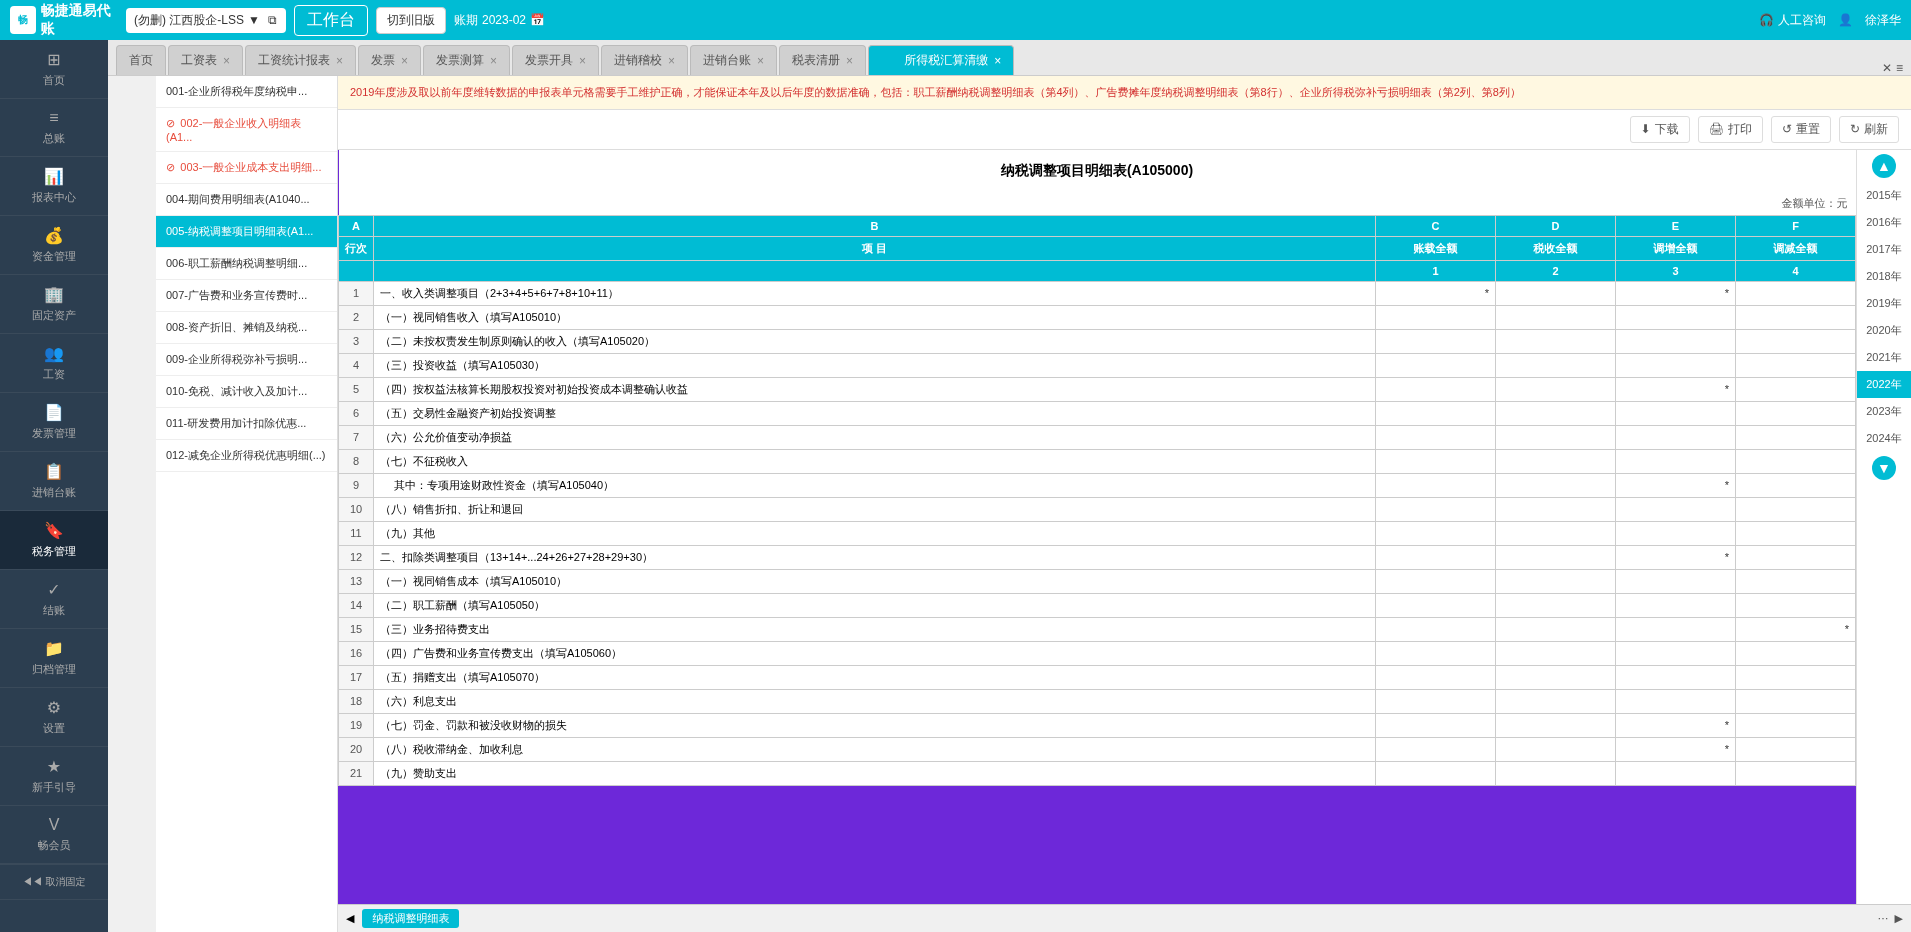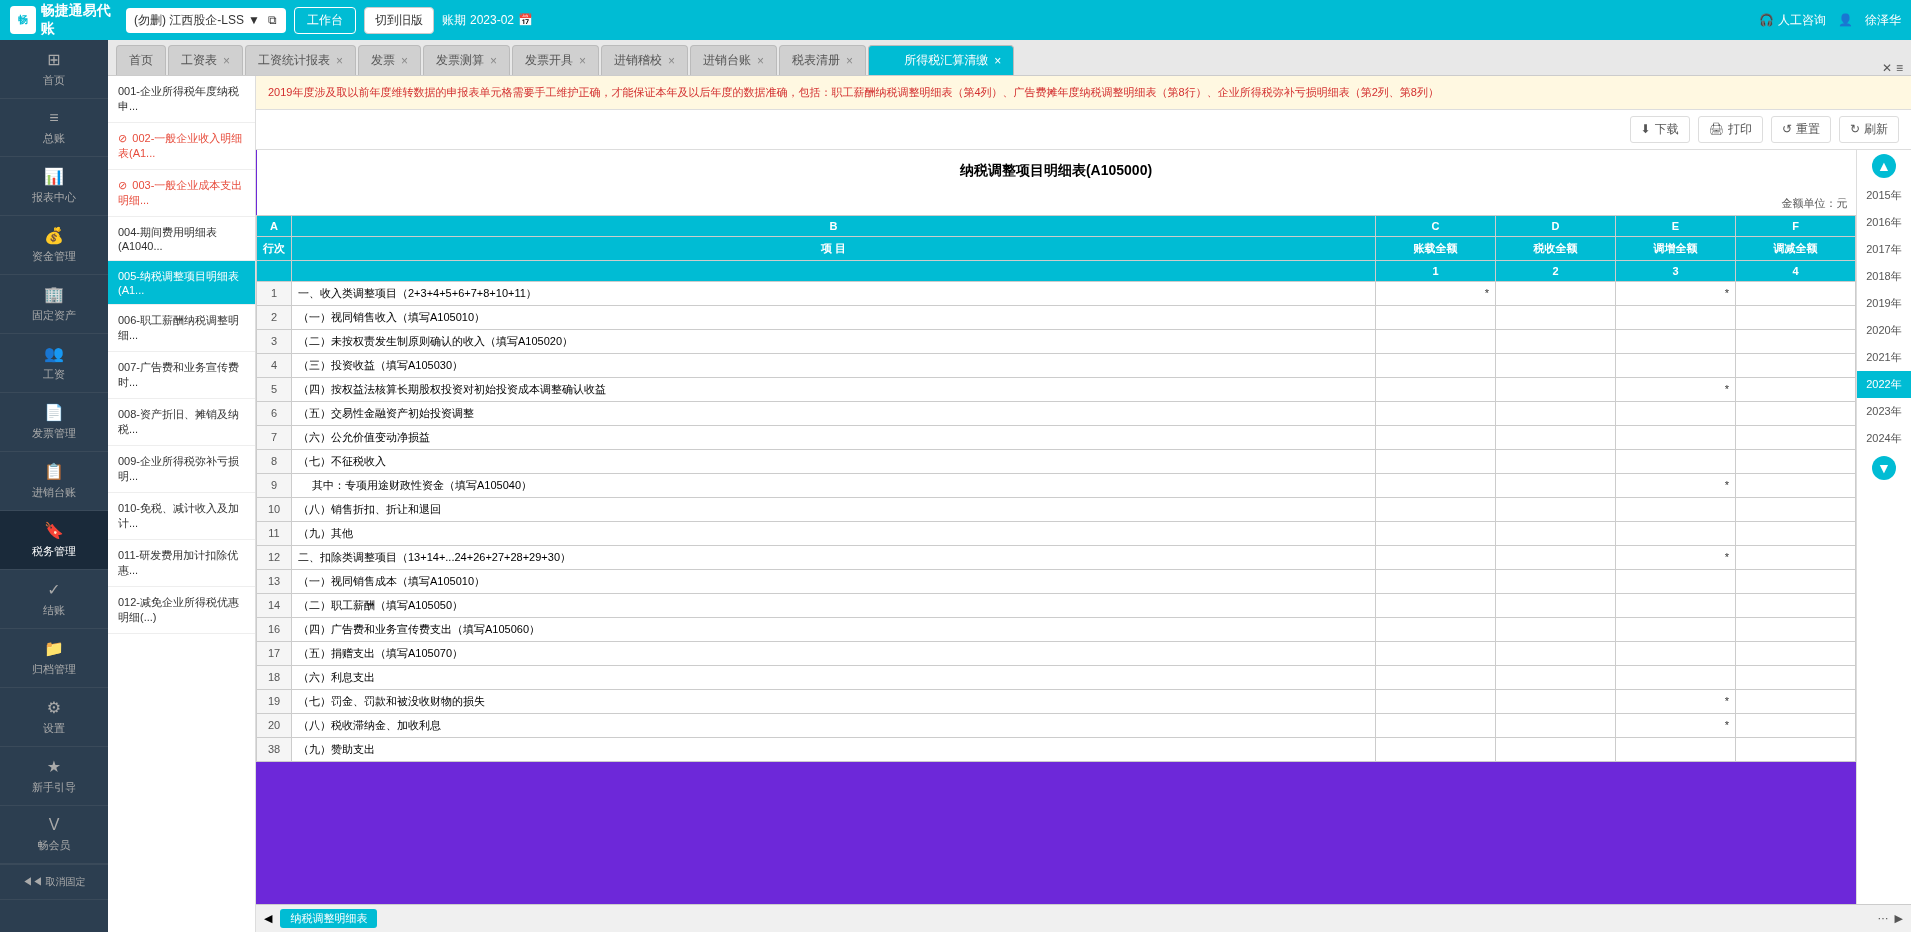--- a/index.html
+++ b/index.html
@@ -4,21 +4,21 @@
   <style>
     * { box-sizing: border-box; margin: 0; padding: 0; }
     body { font-family: 'Microsoft YaHei', Arial, sans-serif; font-size: 12px; background: #f0f0f0; display: flex; flex-direction: column; height: 932px; overflow: hidden; }
 
     
     .top-bar { height: 40px; background: #00bcd4; display: flex; align-items: center; padding: 0 10px; gap: 8px; flex-shrink: 0; }
     .logo-area { display: flex; align-items: center; gap: 5px; color: white; font-size: 14px; font-weight: bold; width: 108px; }
     .logo-icon { width: 28px; height: 28px; background: white; border-radius: 4px; display: flex; align-items: center; justify-content: center; }
     .logo-icon span { color: #00bcd4; font-size: 10px; font-weight: bold; }
     .company-selector { background: white; border-radius: 4px; padding: 4px 8px; font-size: 12px; color: #333; display: flex; align-items: center; gap: 4px; cursor: pointer; min-width: 160px; }
-    .workbench-btn { background: #00bcd4; border: 1px solid white; color: white; padding: 4px 12px; border-radius: 4px; cursor: pointer; font-size: 12px; }
+    .workbench-btn { background: #00bcd4; border: 1px solid white; color: white; padding: 4px 12px; border-radius: 4px; cursor: pointer; font-size: 16px; }
     .old-version-btn { background: white; border: 1px solid #ccc; color: #333; padding: 4px 10px; border-radius: 4px; cursor: pointer; font-size: 12px; }
     .period-label { color: white; font-size: 12px; display: flex; align-items: center; gap: 4px; }
     .top-right { margin-left: auto; display: flex; align-items: center; gap: 12px; color: white; font-size: 12px; }
     .top-right span { cursor: pointer; display: flex; align-items: center; gap: 4px; }
 
     
     .main-layout { display: flex; flex: 1; overflow: hidden; }
 
     
     .sidebar { width: 108px; background: #2c3e50; display: flex; flex-direction: column; flex-shrink: 0; overflow-y: auto; }
@@ -35,21 +35,21 @@
     .tab { padding: 6px 12px; background: #d0d0d0; border-radius: 4px 4px 0 0; cursor: pointer; font-size: 12px; color: #555; display: flex; align-items: center; gap: 6px; border: 1px solid #bbb; border-bottom: none; }
     .tab.active { background: #00bcd4; color: white; padding-left: 35px; }
     .tab .close { cursor: pointer; color: #888; }
     .tab.active .close { color: white; }
     .tab-end { margin-left: auto; display: flex; gap: 4px; }
 
     
     .sub-content { flex: 1; display: flex; overflow: hidden; }
 
     
-    .form-list-panel { width: 148px; background: white; border-right: 1px solid #ddd; overflow-y: auto; flex-shrink: 0; }
+    .form-list-panel { width: 182px; background: white; border-right: 1px solid #ddd; overflow-y: auto; flex-shrink: 0; margin-left: 48px; }
     .form-list-item { padding: 8px 10px; font-size: 11px; color: #333; cursor: pointer; border-bottom: 1px solid #eee; }
     .form-list-item.active { background: #00bcd4; color: white; }
     .form-list-item.error { color: #e74c3c; }
     .form-list-item .dot { color: #e74c3c; margin-right: 2px; }
 
     
     .main-panel { flex: 1; display: flex; flex-direction: column; overflow: hidden; background: #6d28d9; }
 
     
     .warning-bar { background: #fff8e1; padding: 8px 12px; font-size: 11px; color: #d32f2f; line-height: 1.5; border-bottom: 1px solid #ddd; flex-shrink: 0; }
@@ -457,20 +457,28 @@
                 </tr>
                 <tr>
                   <td class="row-num">14</td>
                   <td class="item-name">（二）职工薪酬（填写A105050）</td>
                   <td class="amount-cell"></td>
                   <td class="amount-cell"></td>
                   <td class="amount-cell"></td>
                   <td class="amount-cell"></td>
                 </tr>
                 <tr>
+                  <td class="row-num">15</td>
+                  <td class="item-name">（三）业务招待费支出</td>
+                  <td class="amount-cell"></td>
+                  <td class="amount-cell"></td>
+                  <td class="amount-cell"></td>
+                  <td class="amount-cell">*</td>
+                </tr>
+                <tr>
                   <td class="row-num">16</td>
                   <td class="item-name">（四）广告费和业务宣传费支出（填写A105060）</td>
                   <td class="amount-cell"></td>
                   <td class="amount-cell"></td>
                   <td class="amount-cell"></td>
                   <td class="amount-cell"></td>
                 </tr>
                 <tr>
                   <td class="row-num">17</td>
                   <td class="item-name">（五）捐赠支出（填写A105070）</td>
@@ -497,21 +505,21 @@
                 </tr>
                 <tr>
                   <td class="row-num">20</td>
                   <td class="item-name">（八）税收滞纳金、加收利息</td>
                   <td class="amount-cell"></td>
                   <td class="amount-cell"></td>
                   <td class="amount-cell">*</td>
                   <td class="amount-cell"></td>
                 </tr>
                 <tr>
-                  <td class="row-num">38</td>
+                  <td class="row-num">21</td>
                   <td class="item-name">（九）赞助支出</td>
                   <td class="amount-cell"></td>
                   <td class="amount-cell"></td>
                   <td class="amount-cell"></td>
                   <td class="amount-cell"></td>
                 </tr>
               </tbody>
                 </table>
             </div>
           </div>

